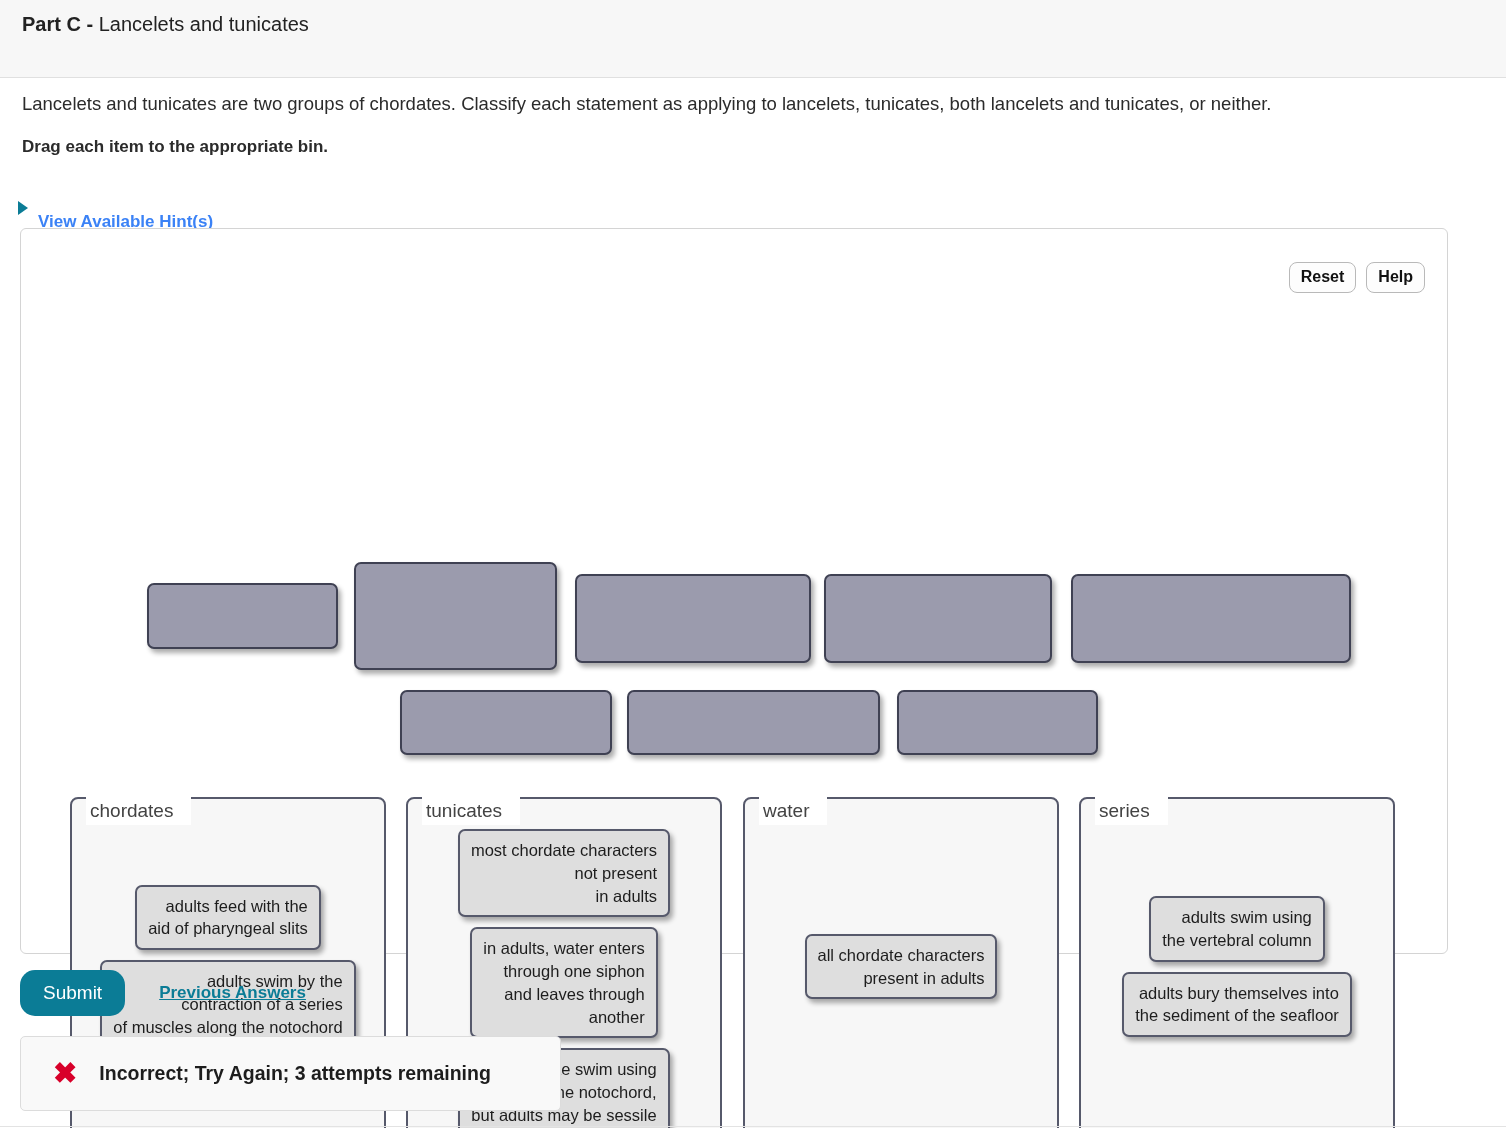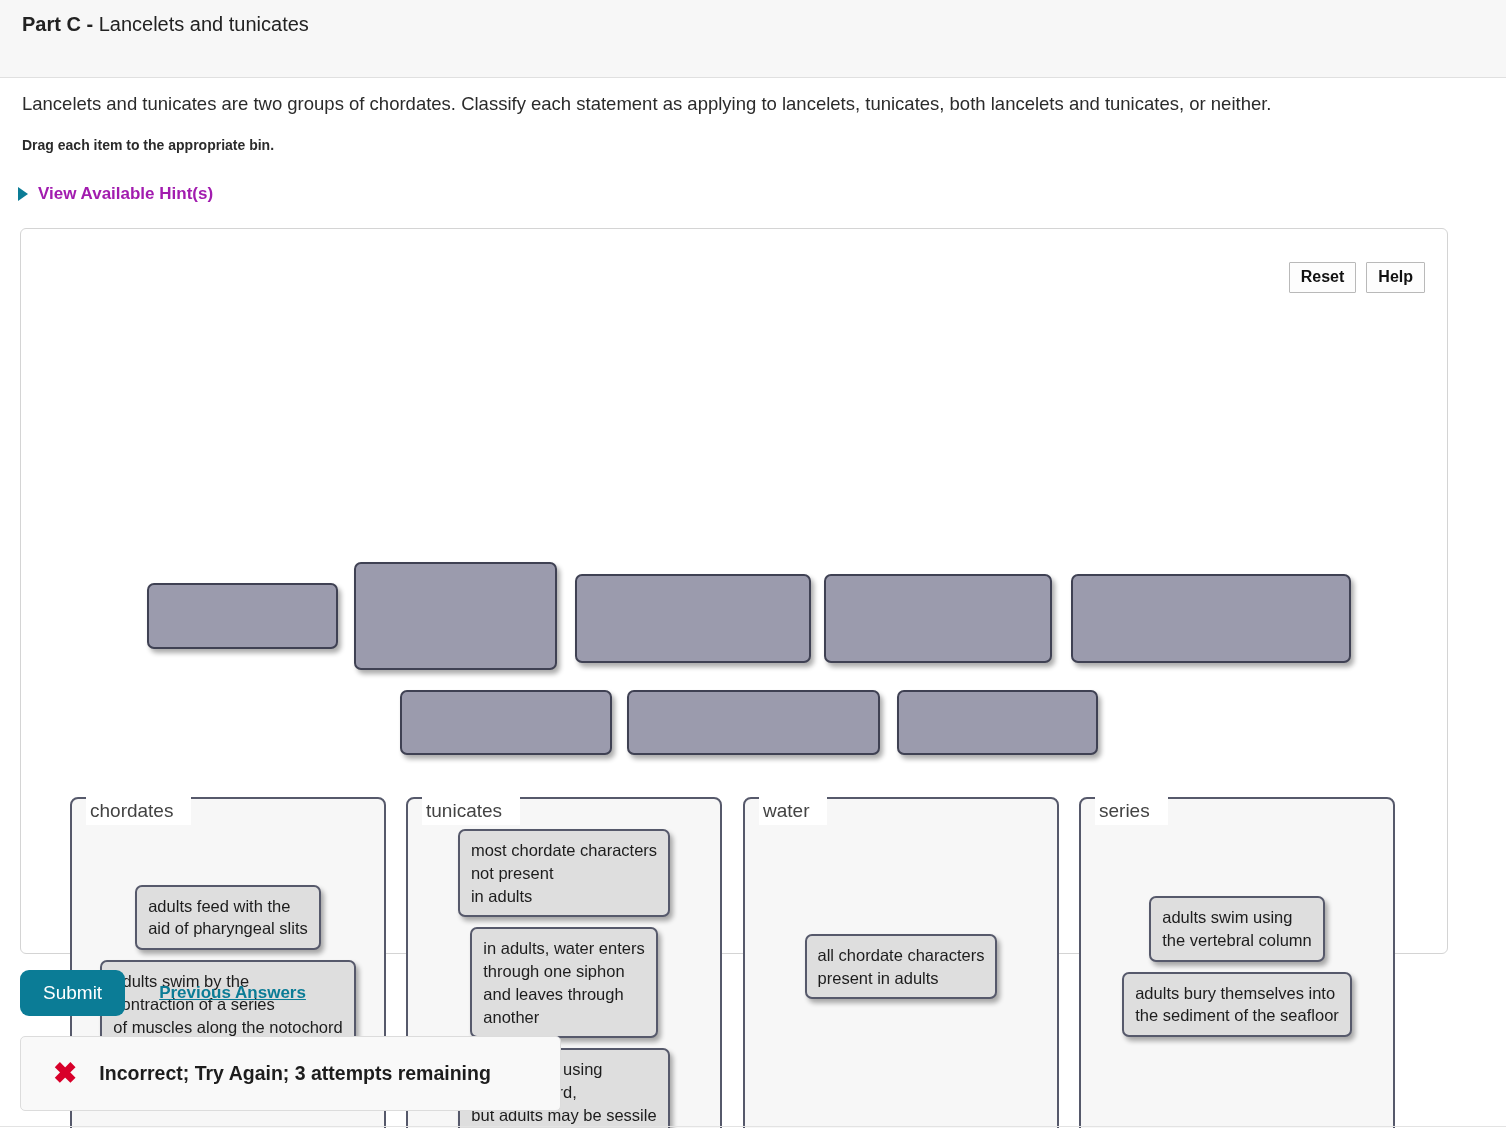--- a/index.html
+++ b/index.html
@@ -27,53 +27,53 @@
   .part-header .title .sep { font-weight: bold; }
   .part-header .title .rest { font-weight: normal; }
 
   
   .prompt {
     position: absolute; left: 22px; top: 93px;
     font-size: 18.5px; color: #2b2b2b; white-space: nowrap;
   }
   .prompt-bold {
     position: absolute; left: 22px; top: 137px;
-    font-size: 14px; font-weight: bold; color: #2b2b2b; white-space: nowrap;
+    font-size: 17px; font-weight: bold; color: #2b2b2b; white-space: nowrap;
   }
   .hints {
     position: absolute; left: 18px; top: 184px;
     display: flex; align-items: center; gap: 10px;
     cursor: pointer;
   }
   .hints .tri {
     width: 0; height: 0;
     border-left: 10px solid #0b7c96;
     border-top: 7px solid transparent;
     border-bottom: 7px solid transparent;
   }
   .hints .hint-label {
-    font-size: 17px; font-weight: bold; color: #a21caf;
+    font-size: 17px; font-weight: bold; color: #3b82f6; margin-top: 28px;
   }
 
   
   .activity {
     position: absolute; left: 20px; top: 228px;
     width: 1428px; height: 726px;
     border: 1px solid #d4d4d4;
     border-radius: 6px;
     background: #ffffff;
   }
 
   .tool-buttons {
     position: absolute; right: 22px; top: 33px;
     display: flex; gap: 10px;
   }
   .tool-btn {
     border: 1px solid #b9b9b9;
-    border-radius: 1px;
+    border-radius: 8px;
     background: #fdfdfd;
     font-family: "Liberation Sans", sans-serif;
     font-size: 16px; font-weight: bold; color: #111;
     padding: 5px 11px 6px 11px;
     cursor: pointer;
     line-height: 1.1;
   }
 
   
   .slot {
@@ -109,33 +109,33 @@
   .bin-items.top { justify-content: flex-start; padding-top: 30px; }
 
   .drag-item {
     background: #dedede;
     border: 2px solid #56596b;
     border-radius: 7px;
     box-shadow: 3px 4px 5px rgba(0,0,0,0.33);
     font-size: 16.5px;
     line-height: 1.38;
     color: #1d1d1d;
-    text-align: left;
+    text-align: right;
     padding: 8px 11px;
     white-space: pre-line;
   }
 
   
   .submit-row {
     position: absolute; left: 20px; top: 970px;
     display: flex; align-items: center; gap: 34px;
   }
   .submit-btn {
     background: #0b7c96; color: #ffffff;
-    border: none; border-radius: 9px;
+    border: none; border-radius: 15px;
     font-family: "Liberation Sans", sans-serif;
     font-size: 19px;
     padding: 12px 23px;
     cursor: pointer;
   }
   .prev-answers {
     font-size: 17px; font-weight: bold; color: #0b7c96;
     text-decoration: underline; cursor: pointer;
   }
 

